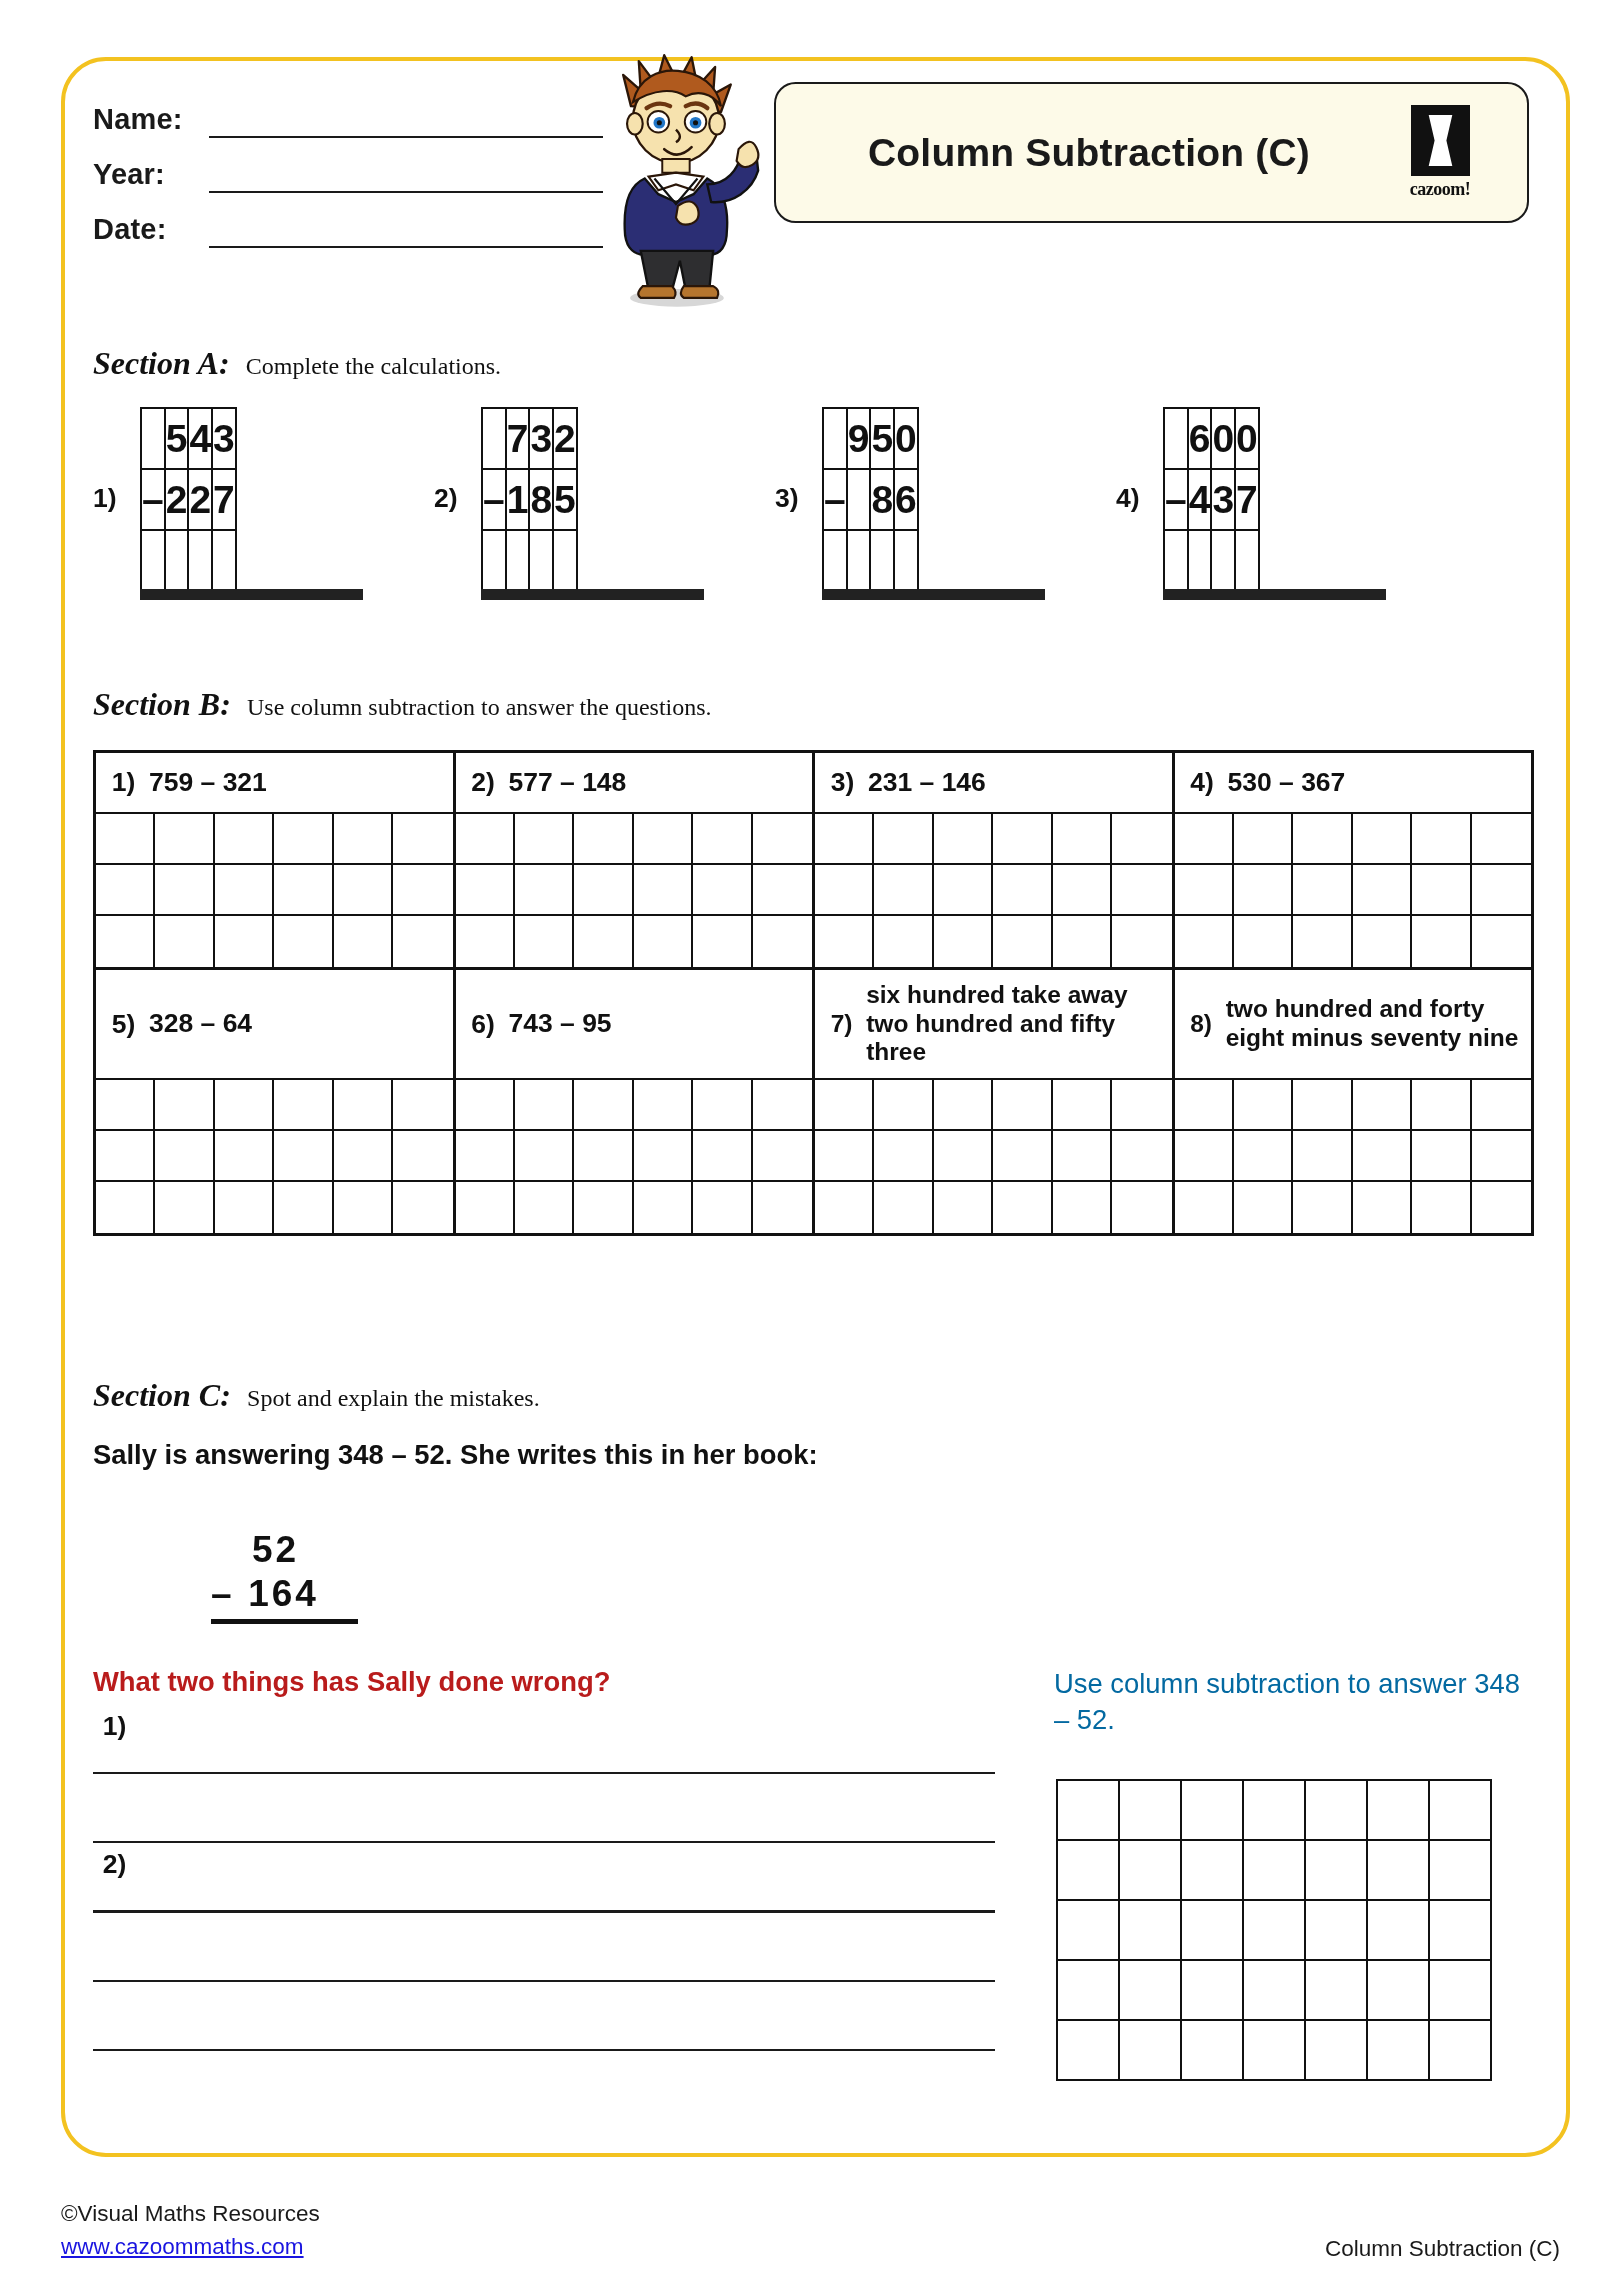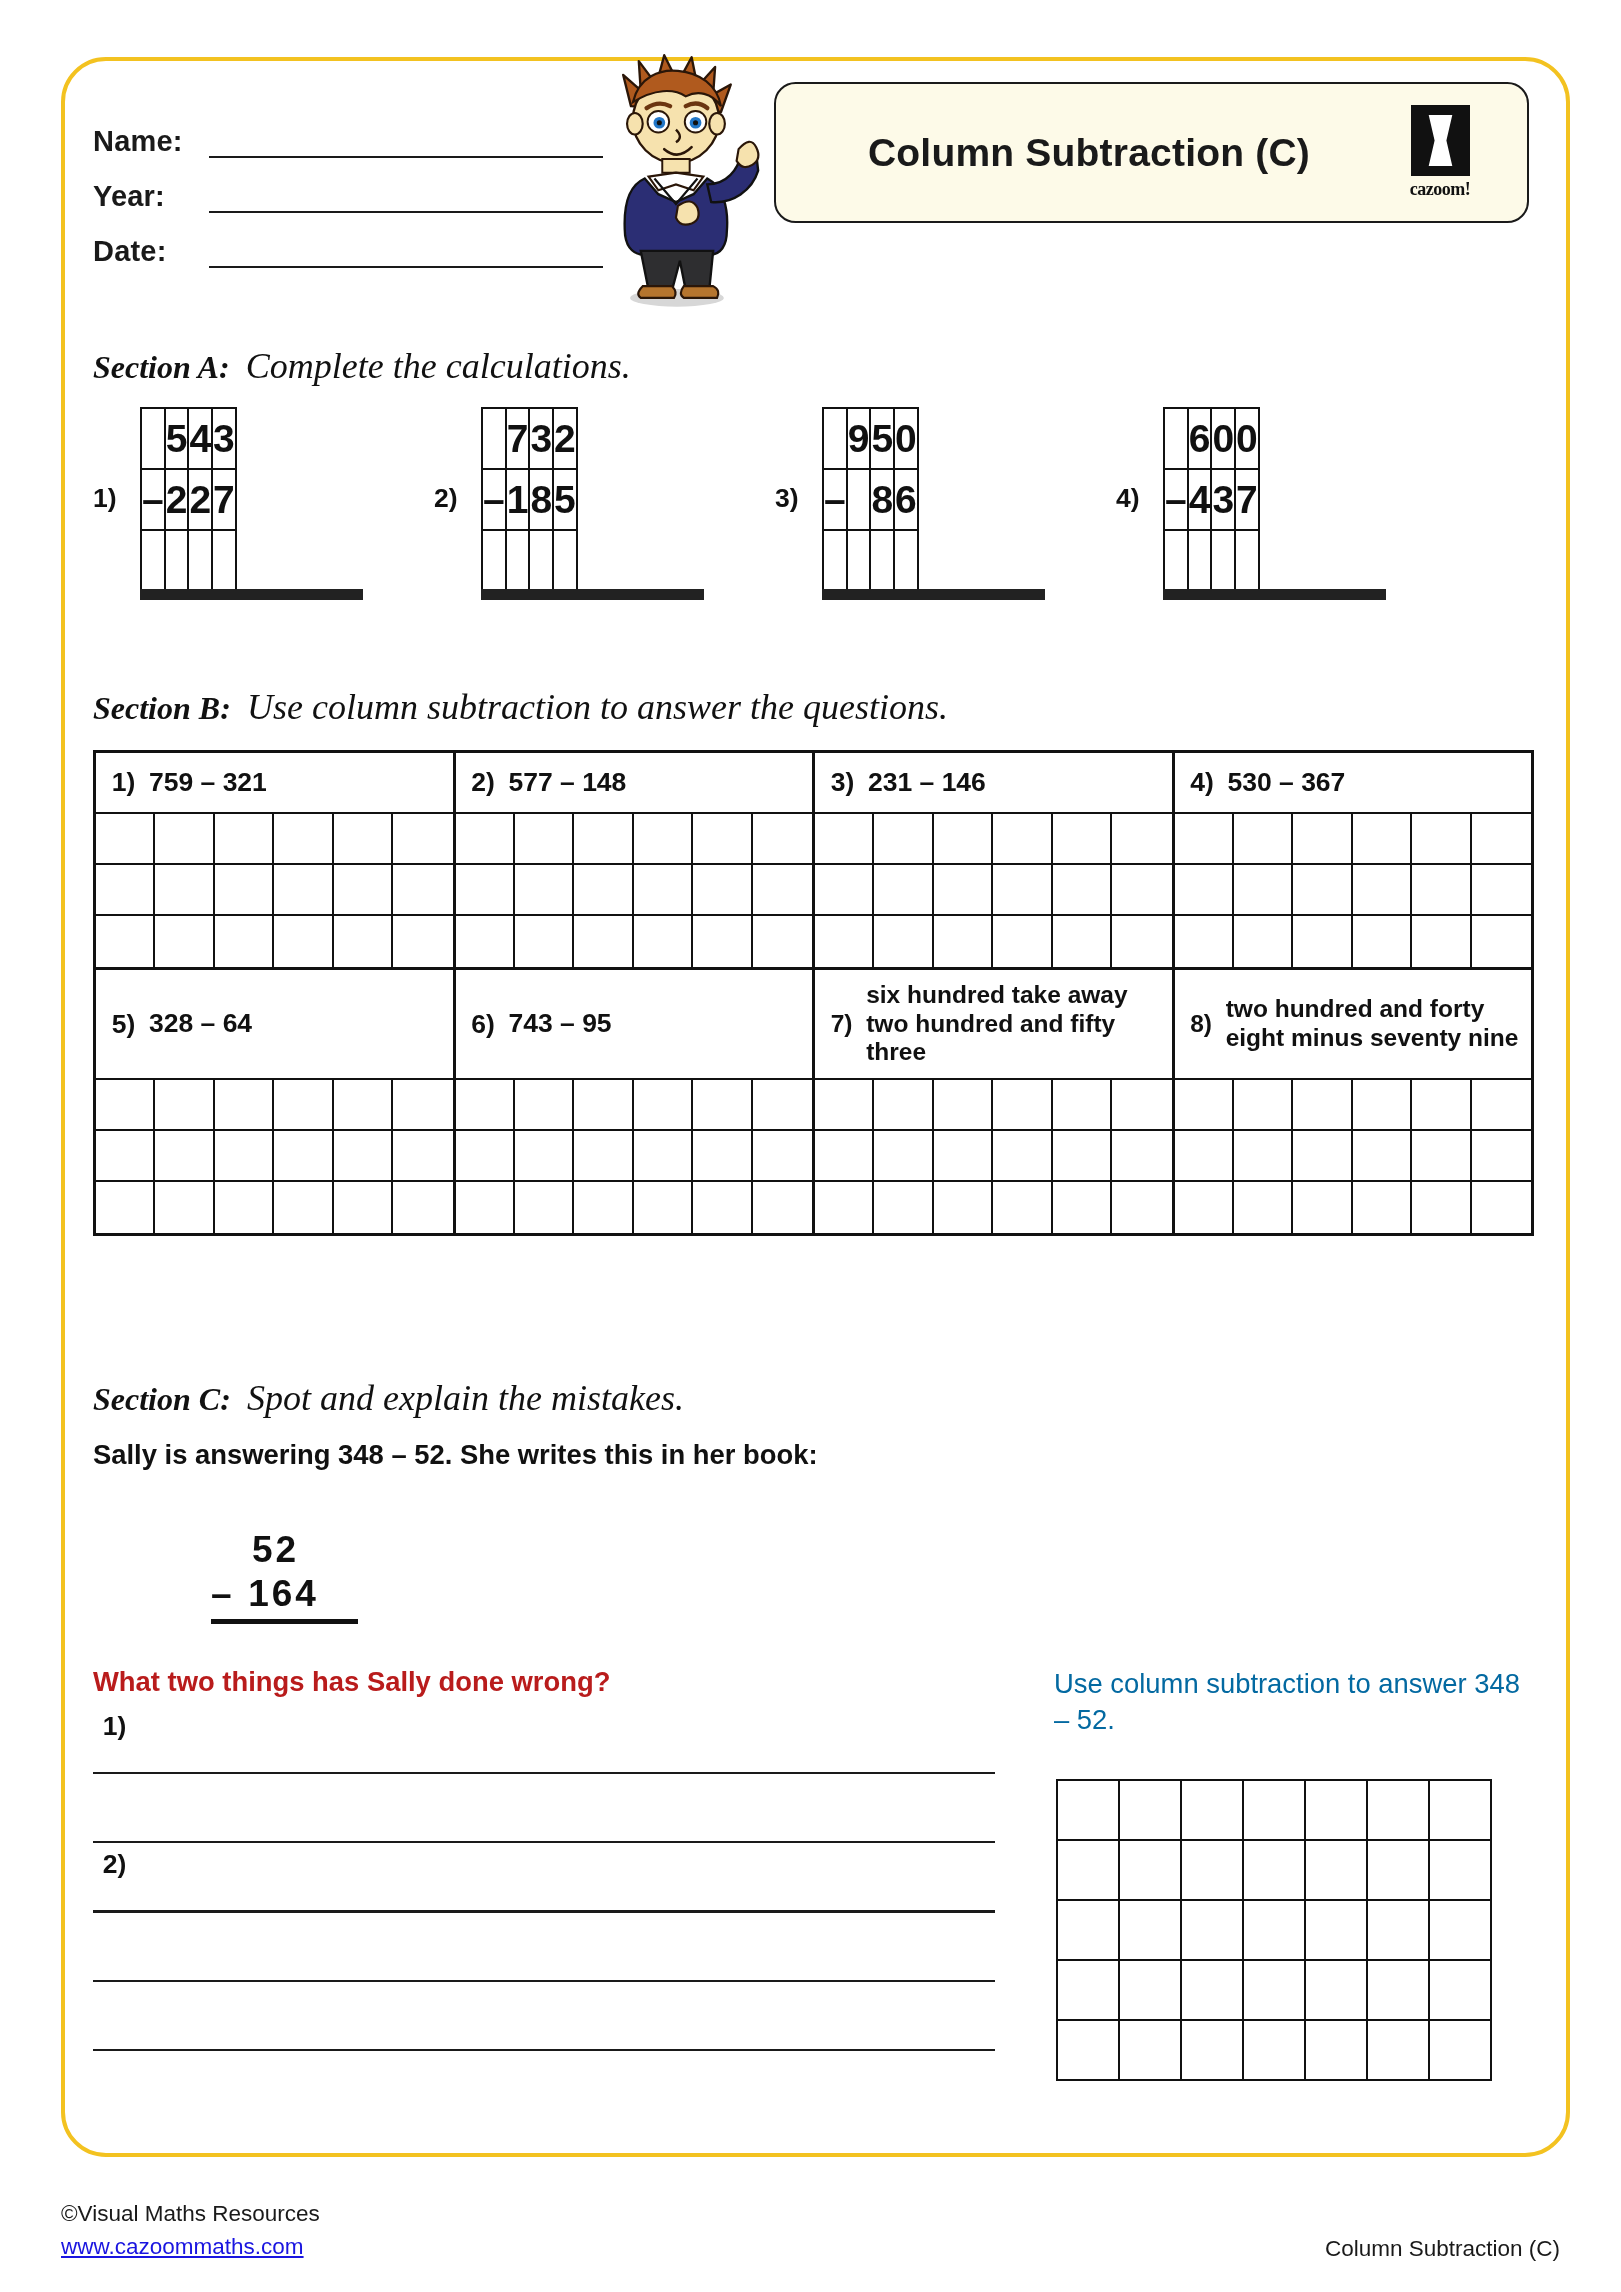--- a/index.html
+++ b/index.html
@@ -16,21 +16,21 @@
     position: absolute;
     left: 61px; top: 57px;
     width: 1509px; height: 2100px;
     border: 4.9px solid #F3C220;
     border-radius: 45px;
     pointer-events: none;
   }
 
   
   .name-block { position: absolute; left: 93px; top: 103px; width: 510px; }
-  .nb-row { display: flex; align-items: flex-end; height: 55px; }
+  .nb-row { display: flex; align-items: flex-start; height: 55px; }
   .nb-label { font-size: 29px; font-weight: bold; color: #1a1a1a; width: 108px; letter-spacing:0.2px;}
   .nb-line  { flex: 1; border-bottom: 2.2px solid #1a1a1a; height: 35px; margin-left: 7.8px; }
 
   
   .mascot { position: absolute; left: 584px; top: 47px; width: 181px; height: 265px; }
 
   
   .title-card {
     position: absolute; left: 774px; top: 82px;
     width: 755px; height: 141px;
@@ -52,21 +52,21 @@
   .logo-word { font-family: "Liberation Serif", serif; font-weight: bold; font-size: 18px; color:#111; letter-spacing:-0.5px;}
 
   
   .sec-head { position: absolute; white-space: nowrap; }
   .sec-head .sh-a {
     font-family: "Liberation Serif", serif;
     font-weight: bold; font-style: italic; font-size: 32px; color:#111;text-align:right;
   }
   .sec-head .sh-b {
     font-family: "Liberation Serif", serif;
-    font-style: italic; font-size: 36px; color:#111; margin-left: 11.8px;
+    font-size: 24px; color:#111; margin-left: 11.8px;
   }
 
   
   .secA { position: absolute; left: 93px; top: 407px; width: 1441px; height: 245px; }
   .colsum { position: absolute; top: 0; }
   .colsum-num {
     position: absolute; left: 0; top: 76px;
     font-size: 26.5px; font-weight: bold; color:#111;
   }
   .colsum-grid { position: absolute; left: 47px; top: 0; border-collapse: collapse; }

